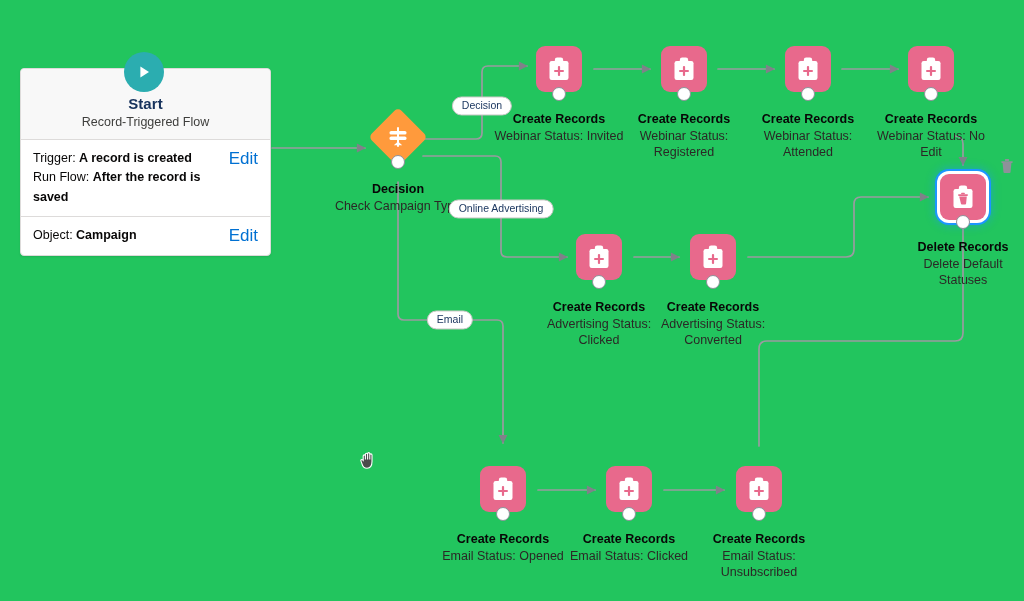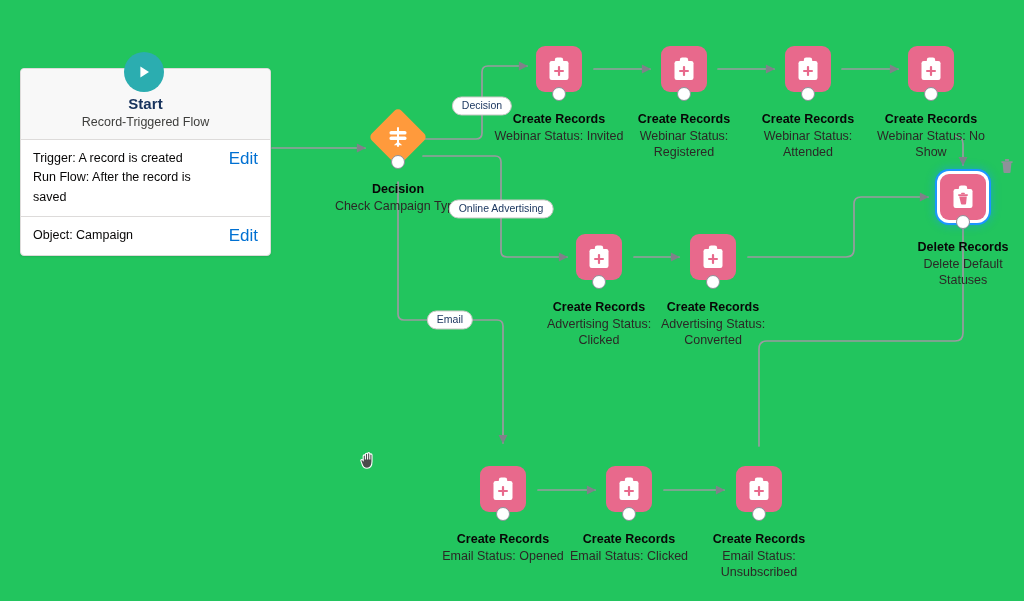--- a/index.html
+++ b/index.html
@@ -58,21 +58,21 @@
   }
   .start-row {
     padding: 9px 12px 9px 12px;
     display: flex;
     justify-content: space-between;
     align-items: flex-start;
     border-bottom: 1px solid #dddbda;
   }
   .start-row:last-child { border-bottom: none; gap: 36px; }
   .start-row-lines { font-size: 12.5px; color: #080707; line-height: 1.55; }
-  .start-row-lines b { font-weight: normal; }
+  .start-row-lines b { font-weight: bold; }
   .edit-link {
     font-size: 17px;
     color: #0070d2;
     cursor: pointer;
     white-space: nowrap;
     margin-left: 8px;
   }
 
   .start-play {
     position: absolute;
@@ -375,21 +375,21 @@
         <svg width="28" height="28" viewBox="0 0 28 28" aria-hidden="true">
           <rect x="4.5" y="6" width="19" height="19" rx="2.2" fill="#ffffff"></rect>
           <rect x="9.8" y="2.6" width="8.4" height="5.6" rx="2.3" fill="#ffffff"></rect>
           <rect x="12.9" y="11" width="2.2" height="10" rx="1" fill="#e8698c"></rect>
           <rect x="9" y="14.9" width="10" height="2.2" rx="1" fill="#e8698c"></rect>
         </svg>
       </div>
       <div class="node-stub"></div>
     </div>
     <div class="node-label">Create Records</div>
-    <div class="node-desc">Webinar Status: No Show</div>
+    <div class="node-desc">Webinar Status: No Edit</div>
   </div>
 
   <div class="node" style="left:963px; top:174px;">
     <div class="node-icon-wrap">
       <div class="node-trash">
         <svg width="14" height="16" viewBox="0 0 14 16" aria-hidden="true">
           <rect x="1.2" y="3.2" width="11.6" height="1.7" rx="0.8" fill="#8d9199"></rect>
           <path d="M2.6 4.9 h8.8 l-0.85 9.1 a1.1 1.1 0 0 1 -1.1 1 H4.55 a1.1 1.1 0 0 1 -1.1 -1 Z" fill="#8d9199"></path>
           <rect x="4.8" y="1" width="4.4" height="2" rx="0.8" fill="#8d9199"></rect>
         </svg>

